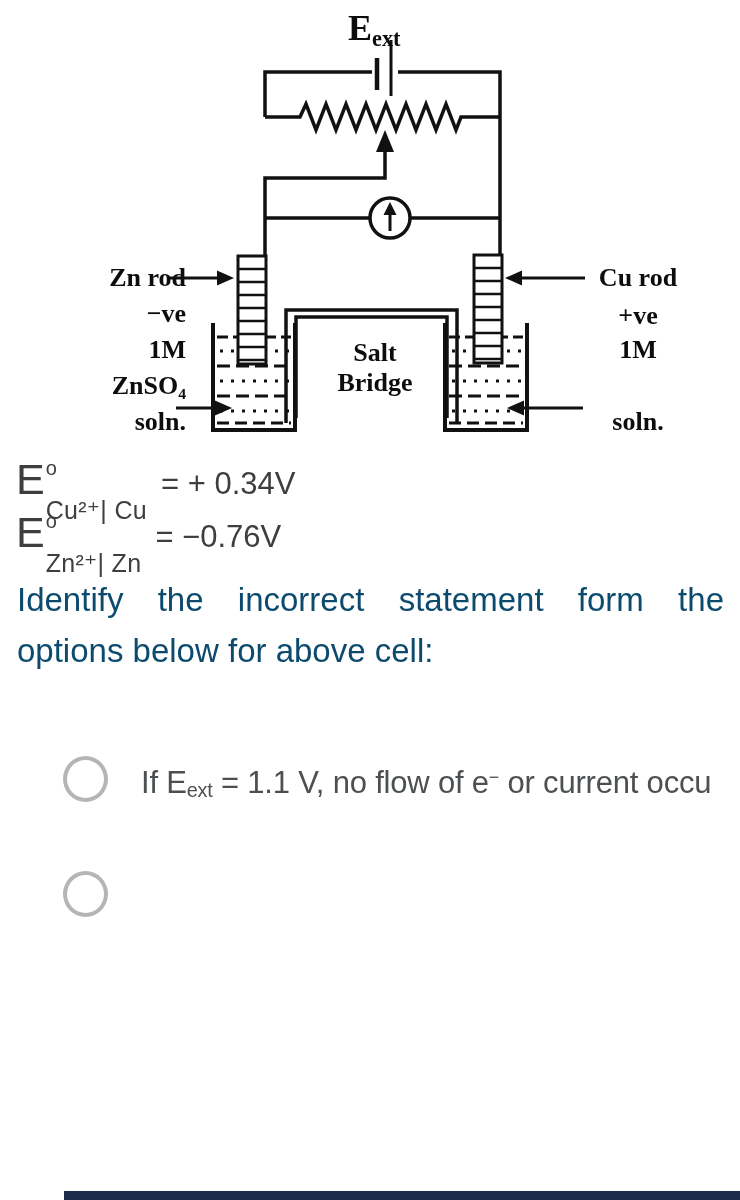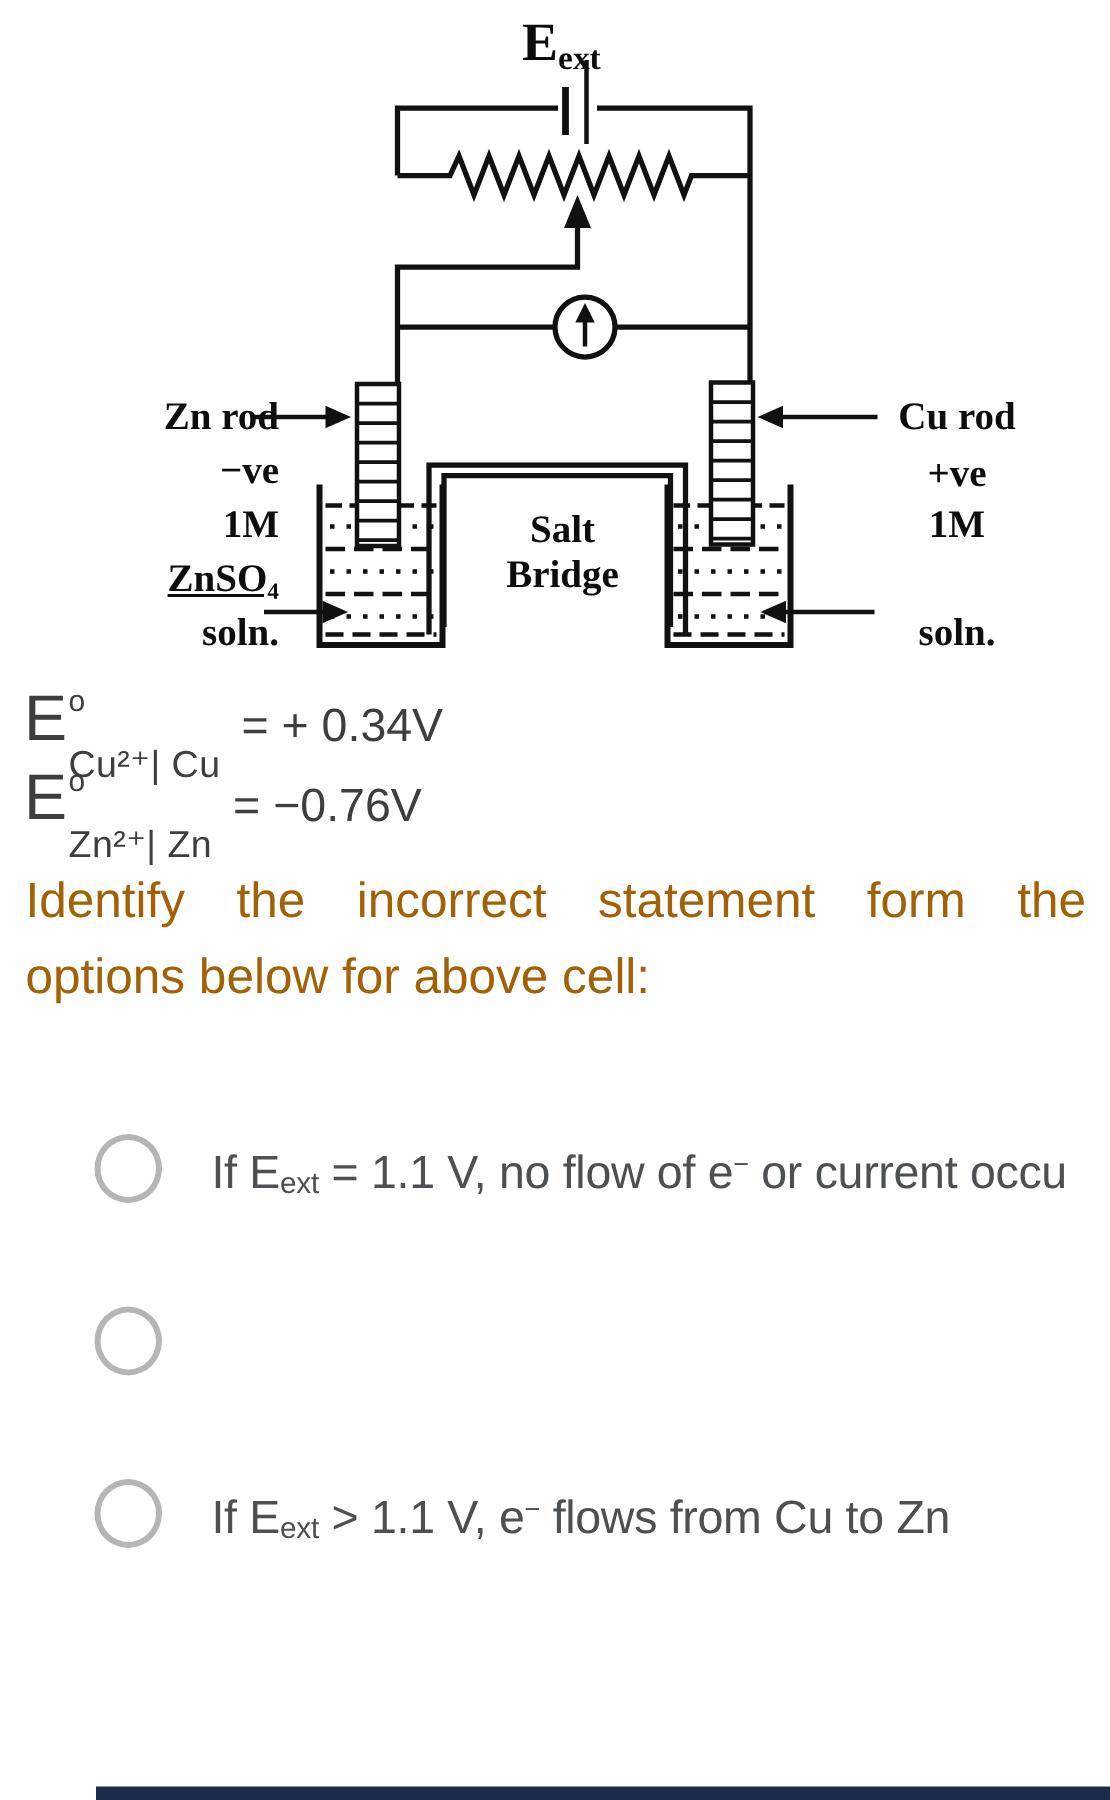--- a/index.html
+++ b/index.html
@@ -18,21 +18,21 @@
   
   .potentials{position:absolute;left:16px;top:458px;color:#3d3e40;}
   .pot-row{display:flex;align-items:flex-start;height:53px;}
   .pot-E{font-size:43px;line-height:1;}
   .pot-stack{display:inline-flex;flex-direction:column;line-height:1;margin-left:1px;}
   .pot-sup{font-size:20px;}
   .pot-sub{font-size:25px;margin-top:20px;letter-spacing:0.3px;}
   .pot-val{font-size:31px;margin-left:14px;margin-top:8px;text-align:right;}
   
   .question{position:absolute;left:17px;right:16px;top:574px;font-size:33px;
-            line-height:51px;color:#a16207;}
+            line-height:51px;color:#0c4a6e;}
   .q-justify{text-align:justify;height:51px;overflow:hidden;}
   .q-justify::after{content:"";display:inline-block;width:100%;}
   
   .option{position:absolute;left:0;width:740px;height:50px;display:flex;align-items:flex-end;}
   .radio{box-sizing:border-box;width:45px;height:46px;border:4px solid #b5b5b5;
          border-radius:50%;margin-left:63px;flex:none;background:#fff;cursor:pointer;}
   .opt-text{margin-left:33px;font-size:31px;color:#4d5052;white-space:nowrap;letter-spacing:-0.2px;}
   .rsub{font-size:0.64em;vertical-align:-0.18em;}
   .rsup{font-size:0.58em;vertical-align:0.55em;}
   
@@ -120,21 +120,21 @@
         <polygon points="505,278 522,270.5 522,285.5" fill="#111" stroke="none"></polygon>
         <line x1="521" y1="408" x2="583" y2="408"></line>
         <polygon points="507,408 524,400.5 524,415.5" fill="#111" stroke="none"></polygon>
       </g>
     </svg>
 
     <div class="dlabel emf"><span>E</span><span class="rsub">ext</span></div>
     <div class="dlabel dcol-left" style="top:263px;">Zn rod</div>
     <div class="dlabel dcol-left" style="top:299px;">−ve</div>
     <div class="dlabel dcol-left" style="top:335px;">1M</div>
-    <div class="dlabel dcol-left" style="top:371px;text-decoration:underline;">ZnSO₄</div>
+    <div class="dlabel dcol-left" style="top:371px;">ZnSO₄</div>
     <div class="dlabel dcol-left" style="top:407px;">soln.</div>
     <div class="dlabel dcol-right" style="top:263px;">Cu rod</div>
     <div class="dlabel dcol-right" style="top:301px;">+ve</div>
     <div class="dlabel dcol-right" style="top:335px;">1M</div>
     <div class="dlabel dcol-right" style="top:407px;">soln.</div>
     <div class="dlabel bridge-label" style="top:338px;">Salt</div>
     <div class="dlabel bridge-label" style="top:368px;">Bridge</div>
   </div>
 
   <div class="potentials">
@@ -161,19 +161,15 @@
     <div>options below for above cell:</div>
   </div>
 
   <div class="option" style="top:752px;">
     <div class="radio"></div>
     <div class="opt-text"><span>If E</span><span class="rsub">ext</span><span> = 1.1 V, no flow of e</span><span class="rsup">−</span><span> or current occu</span></div>
   </div>
   <div class="option" style="top:867px;">
     <div class="radio"></div>
   </div>
-  <div class="option" style="top:982px;">
-    <div class="radio"></div>
-    <div class="opt-text"><span>If E</span><span class="rsub">ext</span><span> &gt; 1.1 V, e</span><span class="rsup">−</span><span> flows from Cu to Zn</span></div>
-  </div>
 
   <div class="bottom-bar"></div>
 </div>
 
 </body></html>

